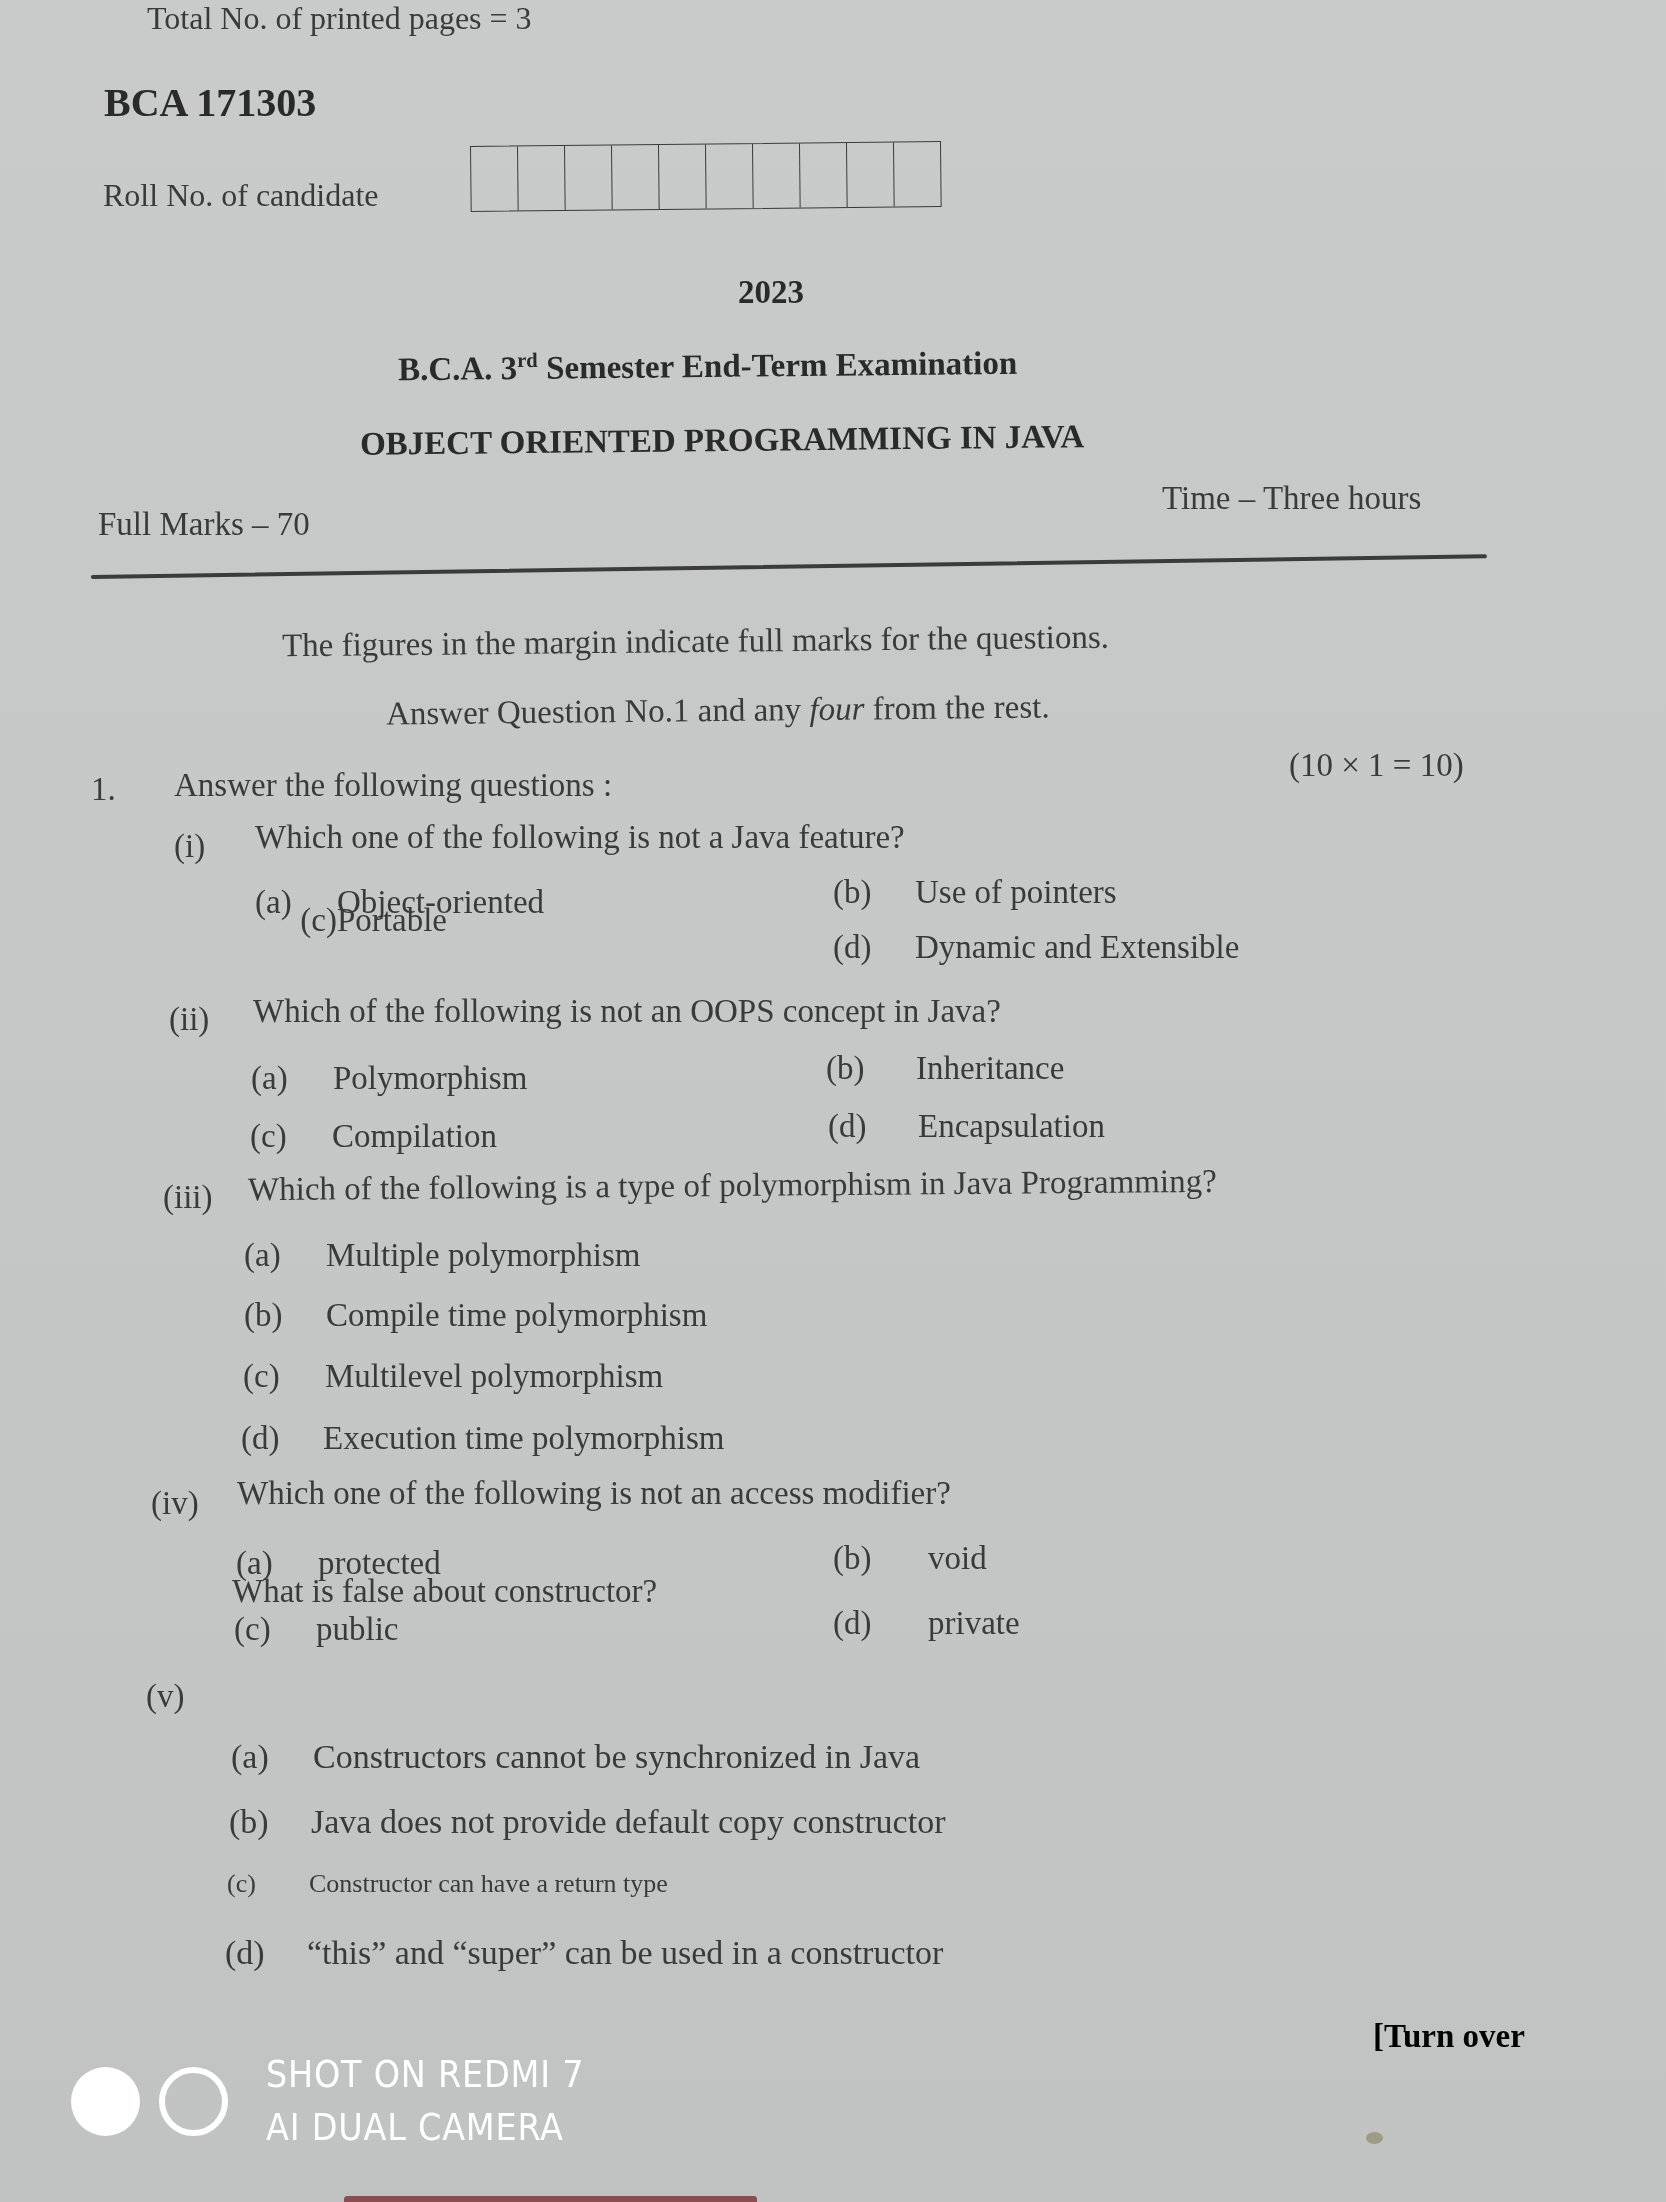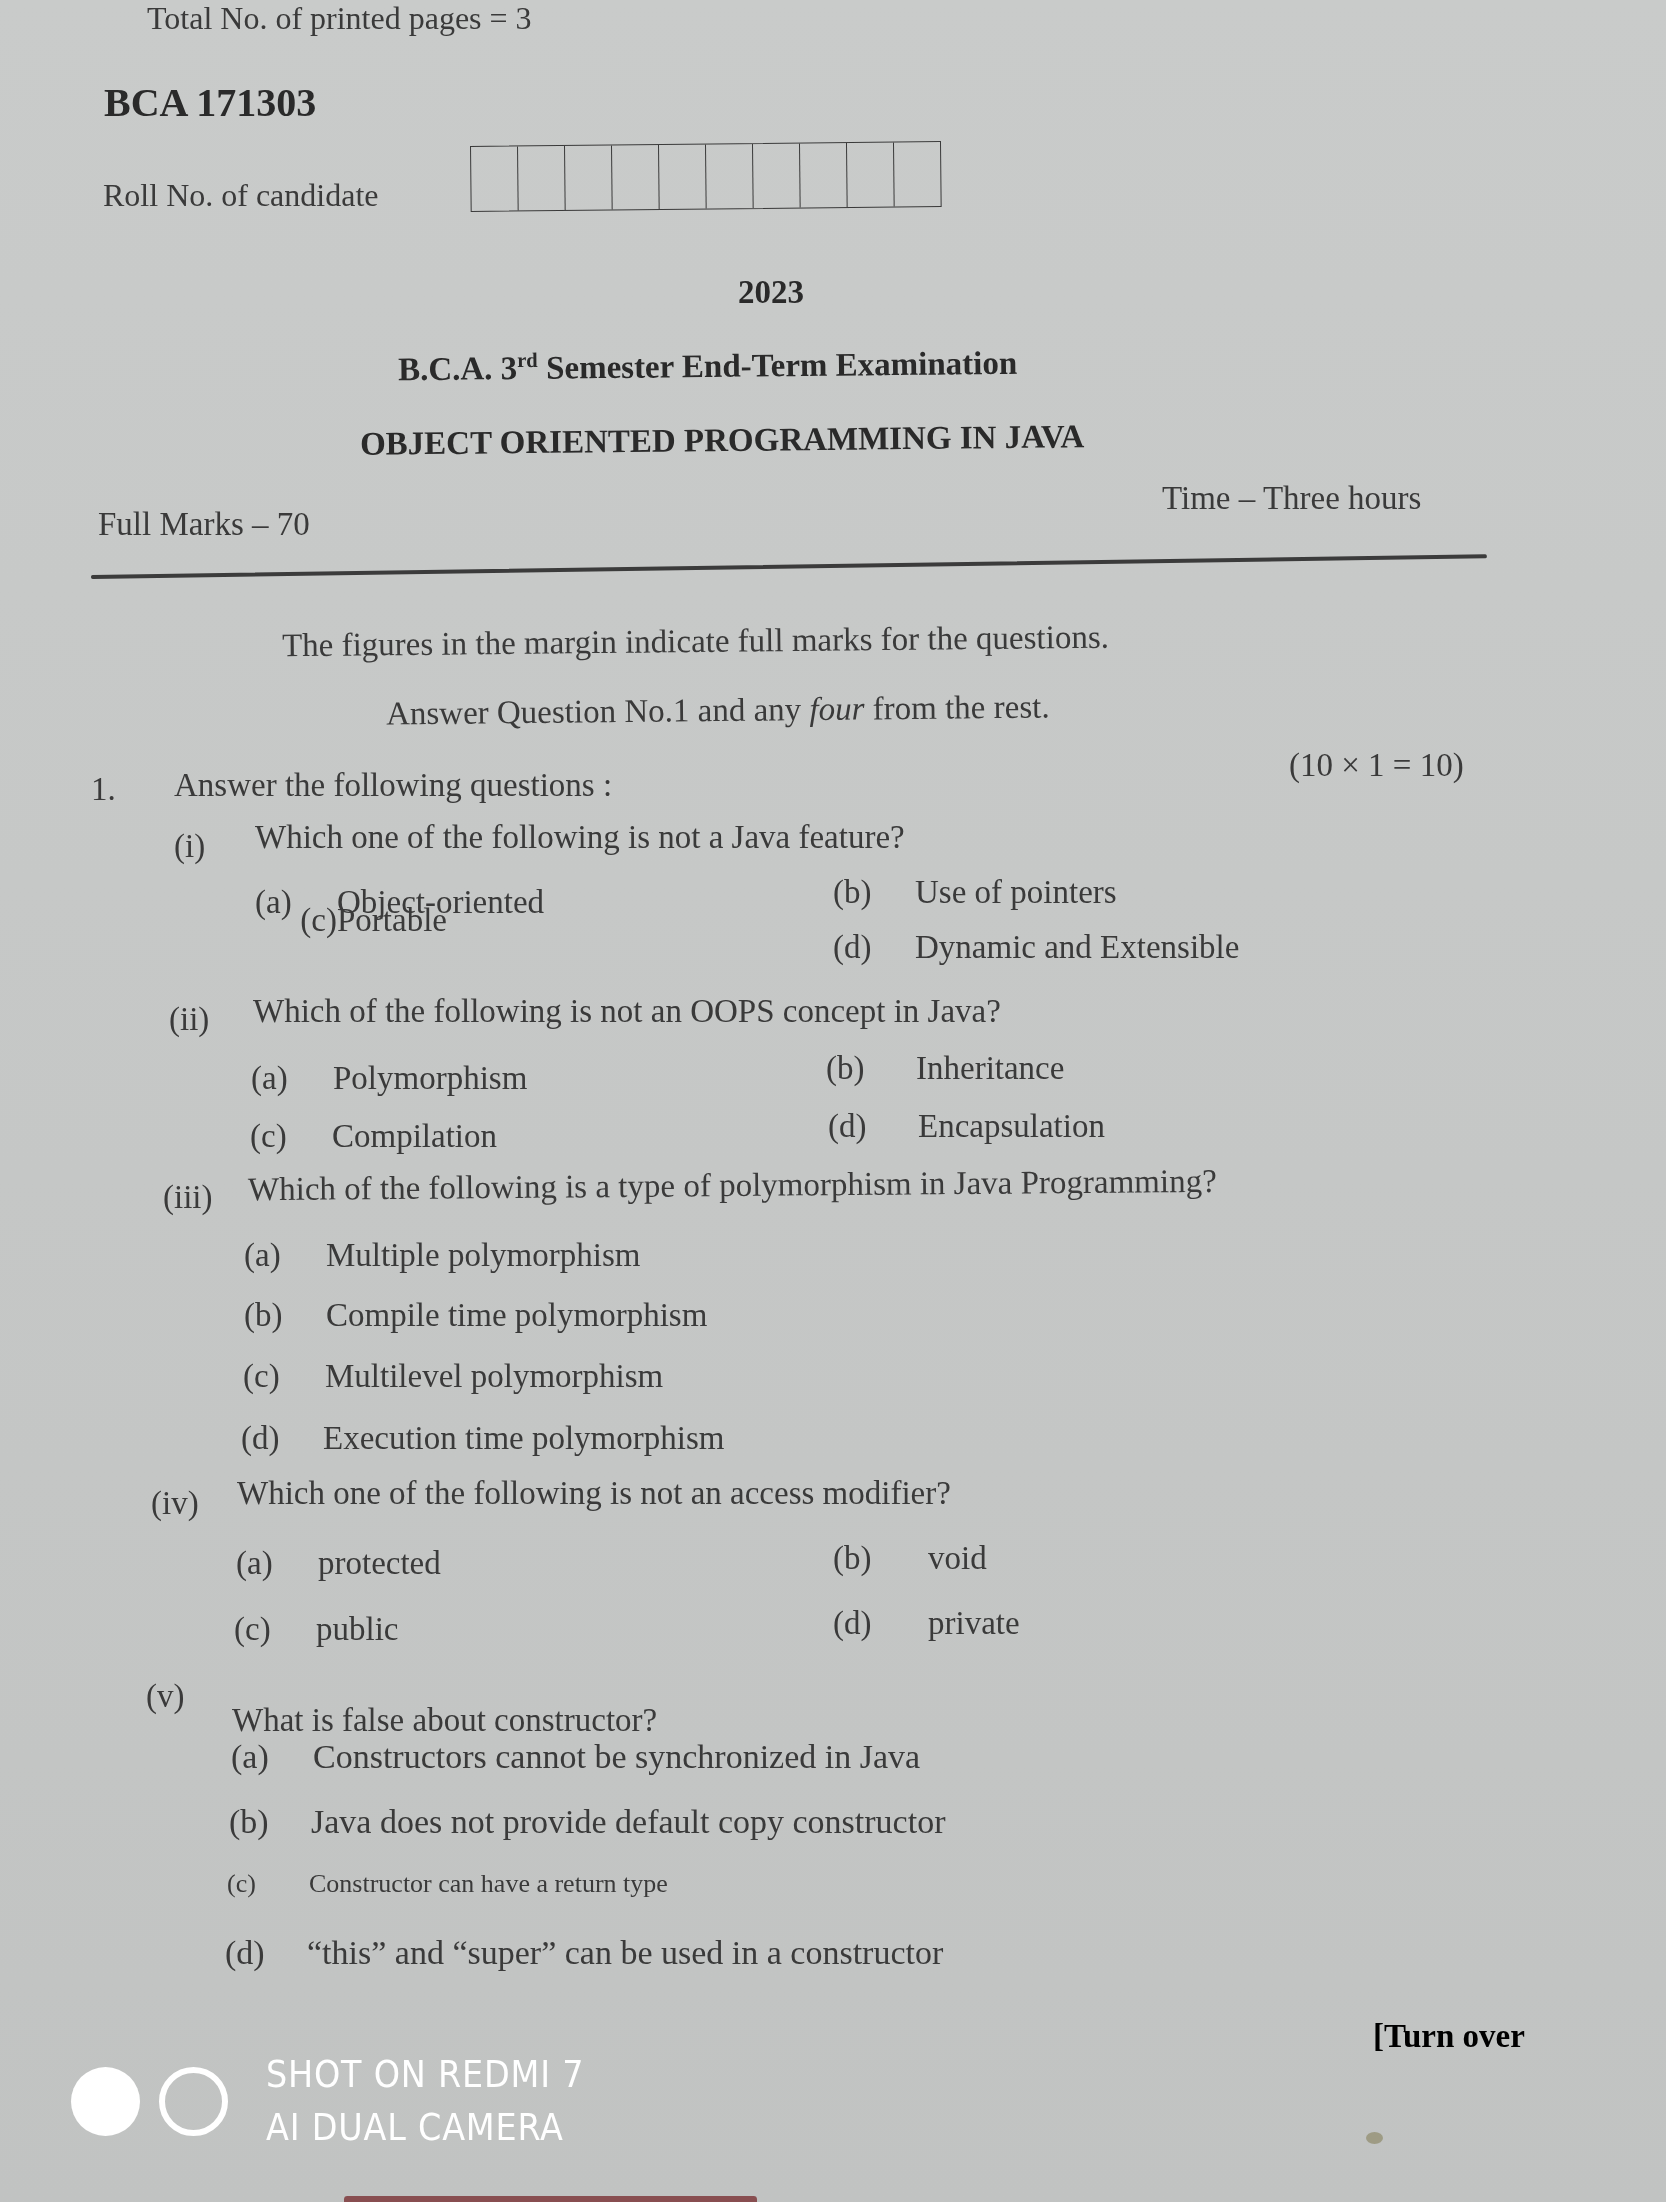--- a/index.html
+++ b/index.html
@@ -79,21 +79,21 @@
 <div class="abs t" style="left:241px; top:1420px;"><span class="opt-label">(d)</span><span>Execution time polymorphism</span></div>
 
 <div class="abs t" style="left:151px; top:1485px;">(iv)</div>
 <div class="abs t" style="left:237px; top:1475px;">Which one of the following is not an access modifier?</div>
 <div class="abs t" style="left:236px; top:1545px;"><span class="opt-label">(a)</span><span>protected</span></div>
 <div class="abs t" style="left:833px; top:1540px;"><span class="opt-label" style="width:95px;">(b)</span><span>void</span></div>
 <div class="abs t" style="left:234px; top:1611px;"><span class="opt-label">(c)</span><span>public</span></div>
 <div class="abs t" style="left:833px; top:1605px;"><span class="opt-label" style="width:95px;">(d)</span><span>private</span></div>
 
 <div class="abs t" style="left:146px; top:1678px;">(v)</div>
-<div class="abs t" style="left:232px; top:1702px;">What is false about constructor?</div>
+<div class="abs t" style="left:232px; top:1573px;">What is false about constructor?</div>
 <div class="abs t" style="left:231px; top:1738px; font-size:34px;"><span class="opt-label">(a)</span><span>Constructors cannot be synchronized in Java</span></div>
 <div class="abs t" style="left:229px; top:1803px; font-size:34px;"><span class="opt-label">(b)</span><span>Java does not provide default copy constructor</span></div>
 <div class="abs t" style="left:227px; top:1869px; font-size:26px;"><span class="opt-label">(c)</span><span>Constructor can have a return type</span></div>
 <div class="abs t" style="left:225px; top:1934px; font-size:34px;"><span class="opt-label">(d)</span><span>“this” and “super” can be used in a constructor</span></div>
 
 <div class="abs b" style="left:1373px; top:2018px; font-size:33px; color:#000000;">[Turn over</div>
 
 <div class="watermark">
   <div class="dot-filled"></div>
   <div class="dot-ring"></div>

